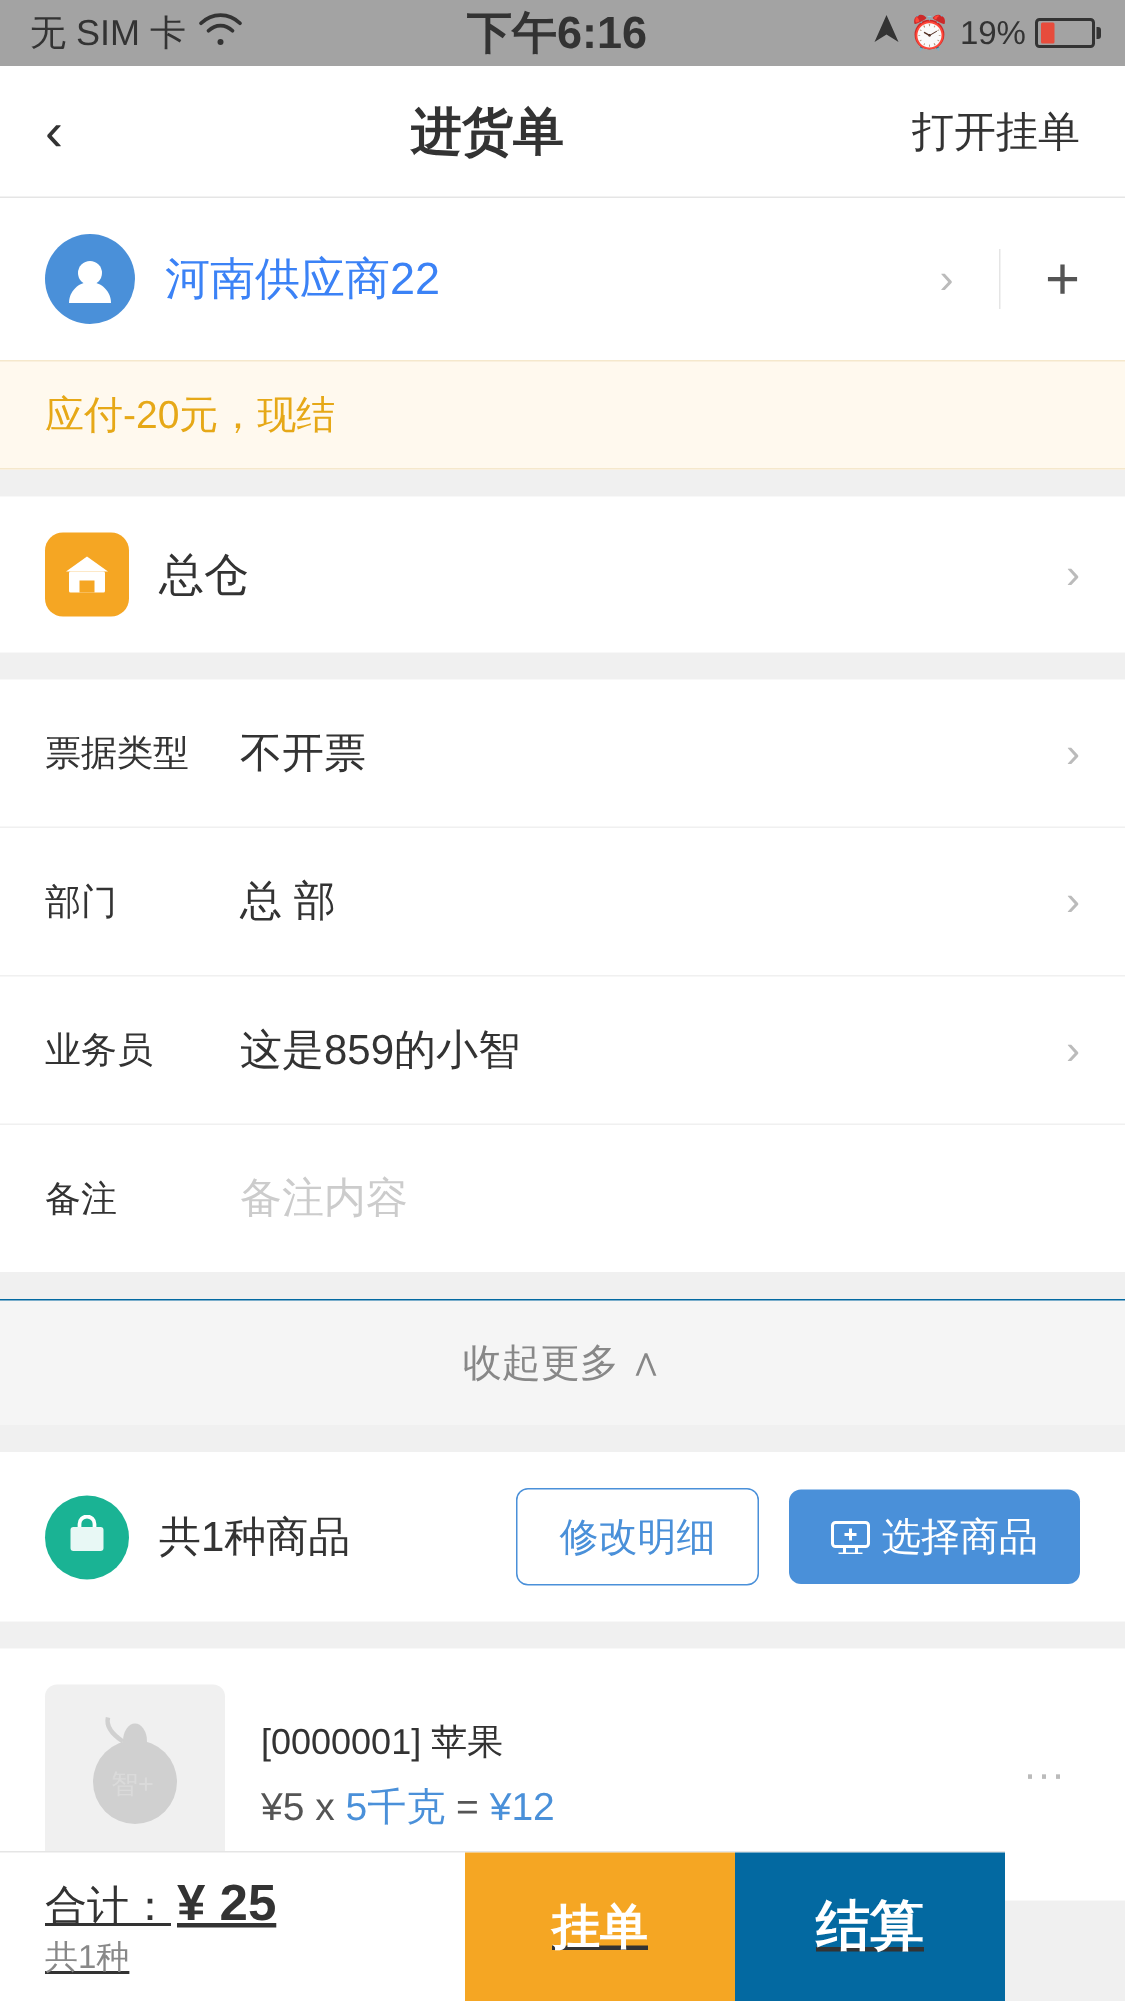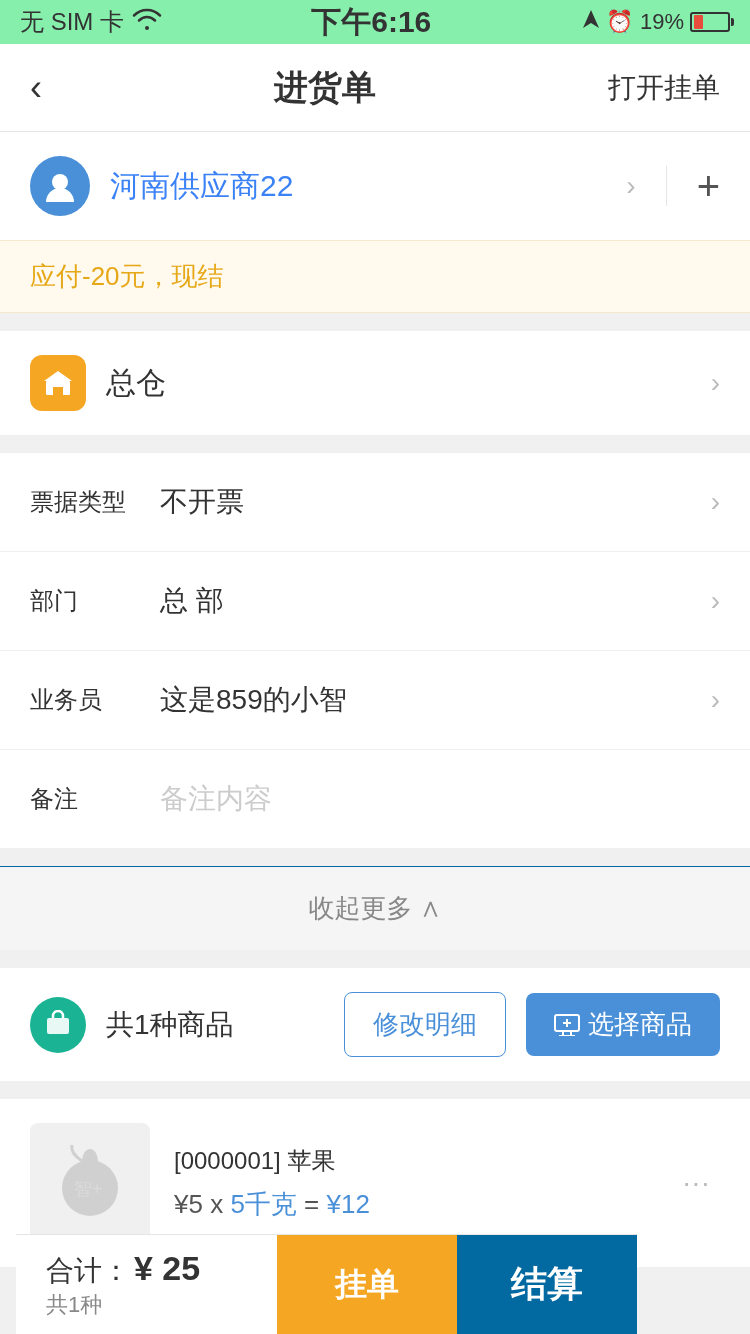--- a/index.html
+++ b/index.html
@@ -9,21 +9,21 @@
       min-height: 1334px;
       font-family: -apple-system, "PingFang SC", "Helvetica Neue", sans-serif;
       background: #f0f0f0;
       font-size: 28px;
       color: #333;
     }
 
     
     .status-bar {
       height: 44px;
-      background: #86efac;
+      background: #a3a3a3;
       display: flex;
       align-items: center;
       justify-content: space-between;
       padding: 0 20px;
       font-size: 24px;
       color: #333;
     }
     .status-left { display: flex; align-items: center; gap: 8px; }
     .status-center { font-size: 30px; font-weight: 600; }
     .status-right { display: flex; align-items: center; gap: 6px; font-size: 22px; }
@@ -199,27 +199,28 @@
     .product-info { flex: 1; }
     .product-name { font-size: 24px; color: #333; margin-bottom: 10px; }
     .product-price { font-size: 26px; color: #555; }
     .price-highlight { color: #4a90d9; }
     .product-more { color: #bbb; font-size: 28px; cursor: pointer; padding: 10px; }
 
     
     .bottom-bar {
       position: fixed;
       bottom: 0;
-      left: 16px;
-      width: 621px;
+      left: 0;
+      width: 670px;
       height: 100px;
       display: flex;
       align-items: center;
       background: #fff;
       border-top: 1px solid #e5e5e5;
+      text-decoration: underline;
     }
     .total-section {
       flex: 1;
       padding: 0 30px;
       display: flex; flex-direction: column; justify-content: center;
     }
     .total-amount { font-size: 34px; font-weight: 600; color: #333; }
     .total-count { font-size: 22px; color: #888; }
     .btn-hang {
       width: 180px; height: 100px;

